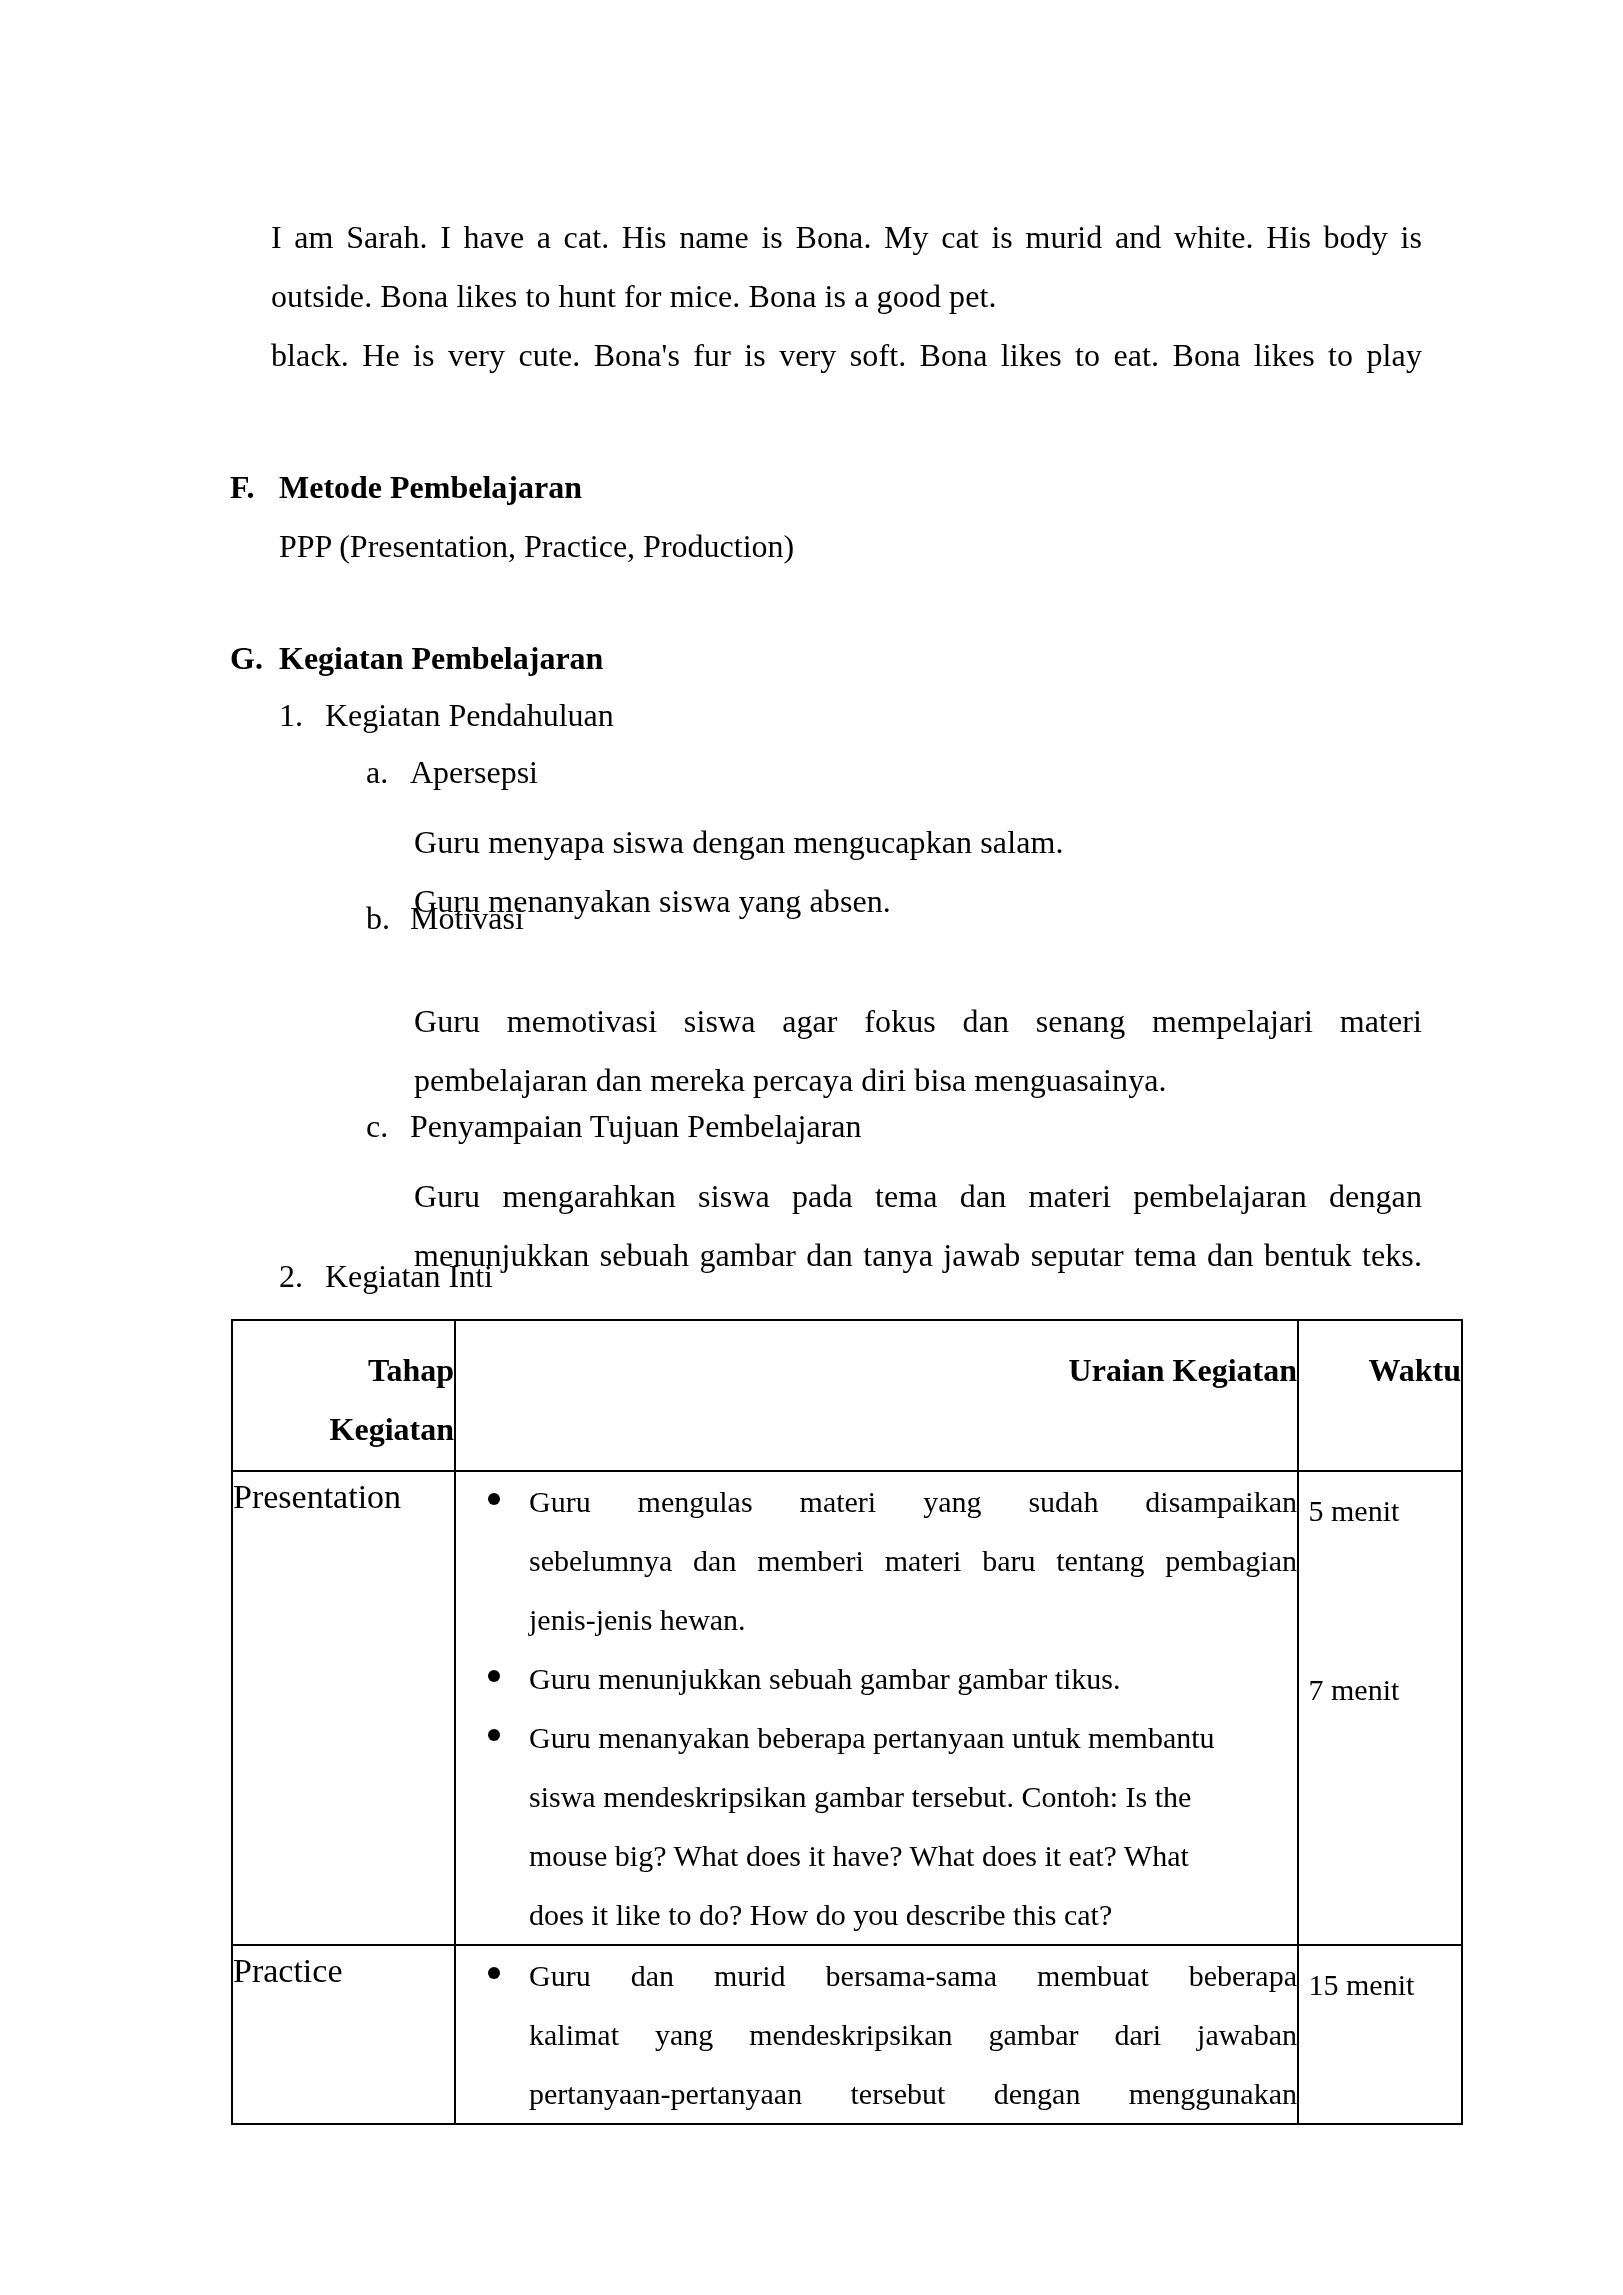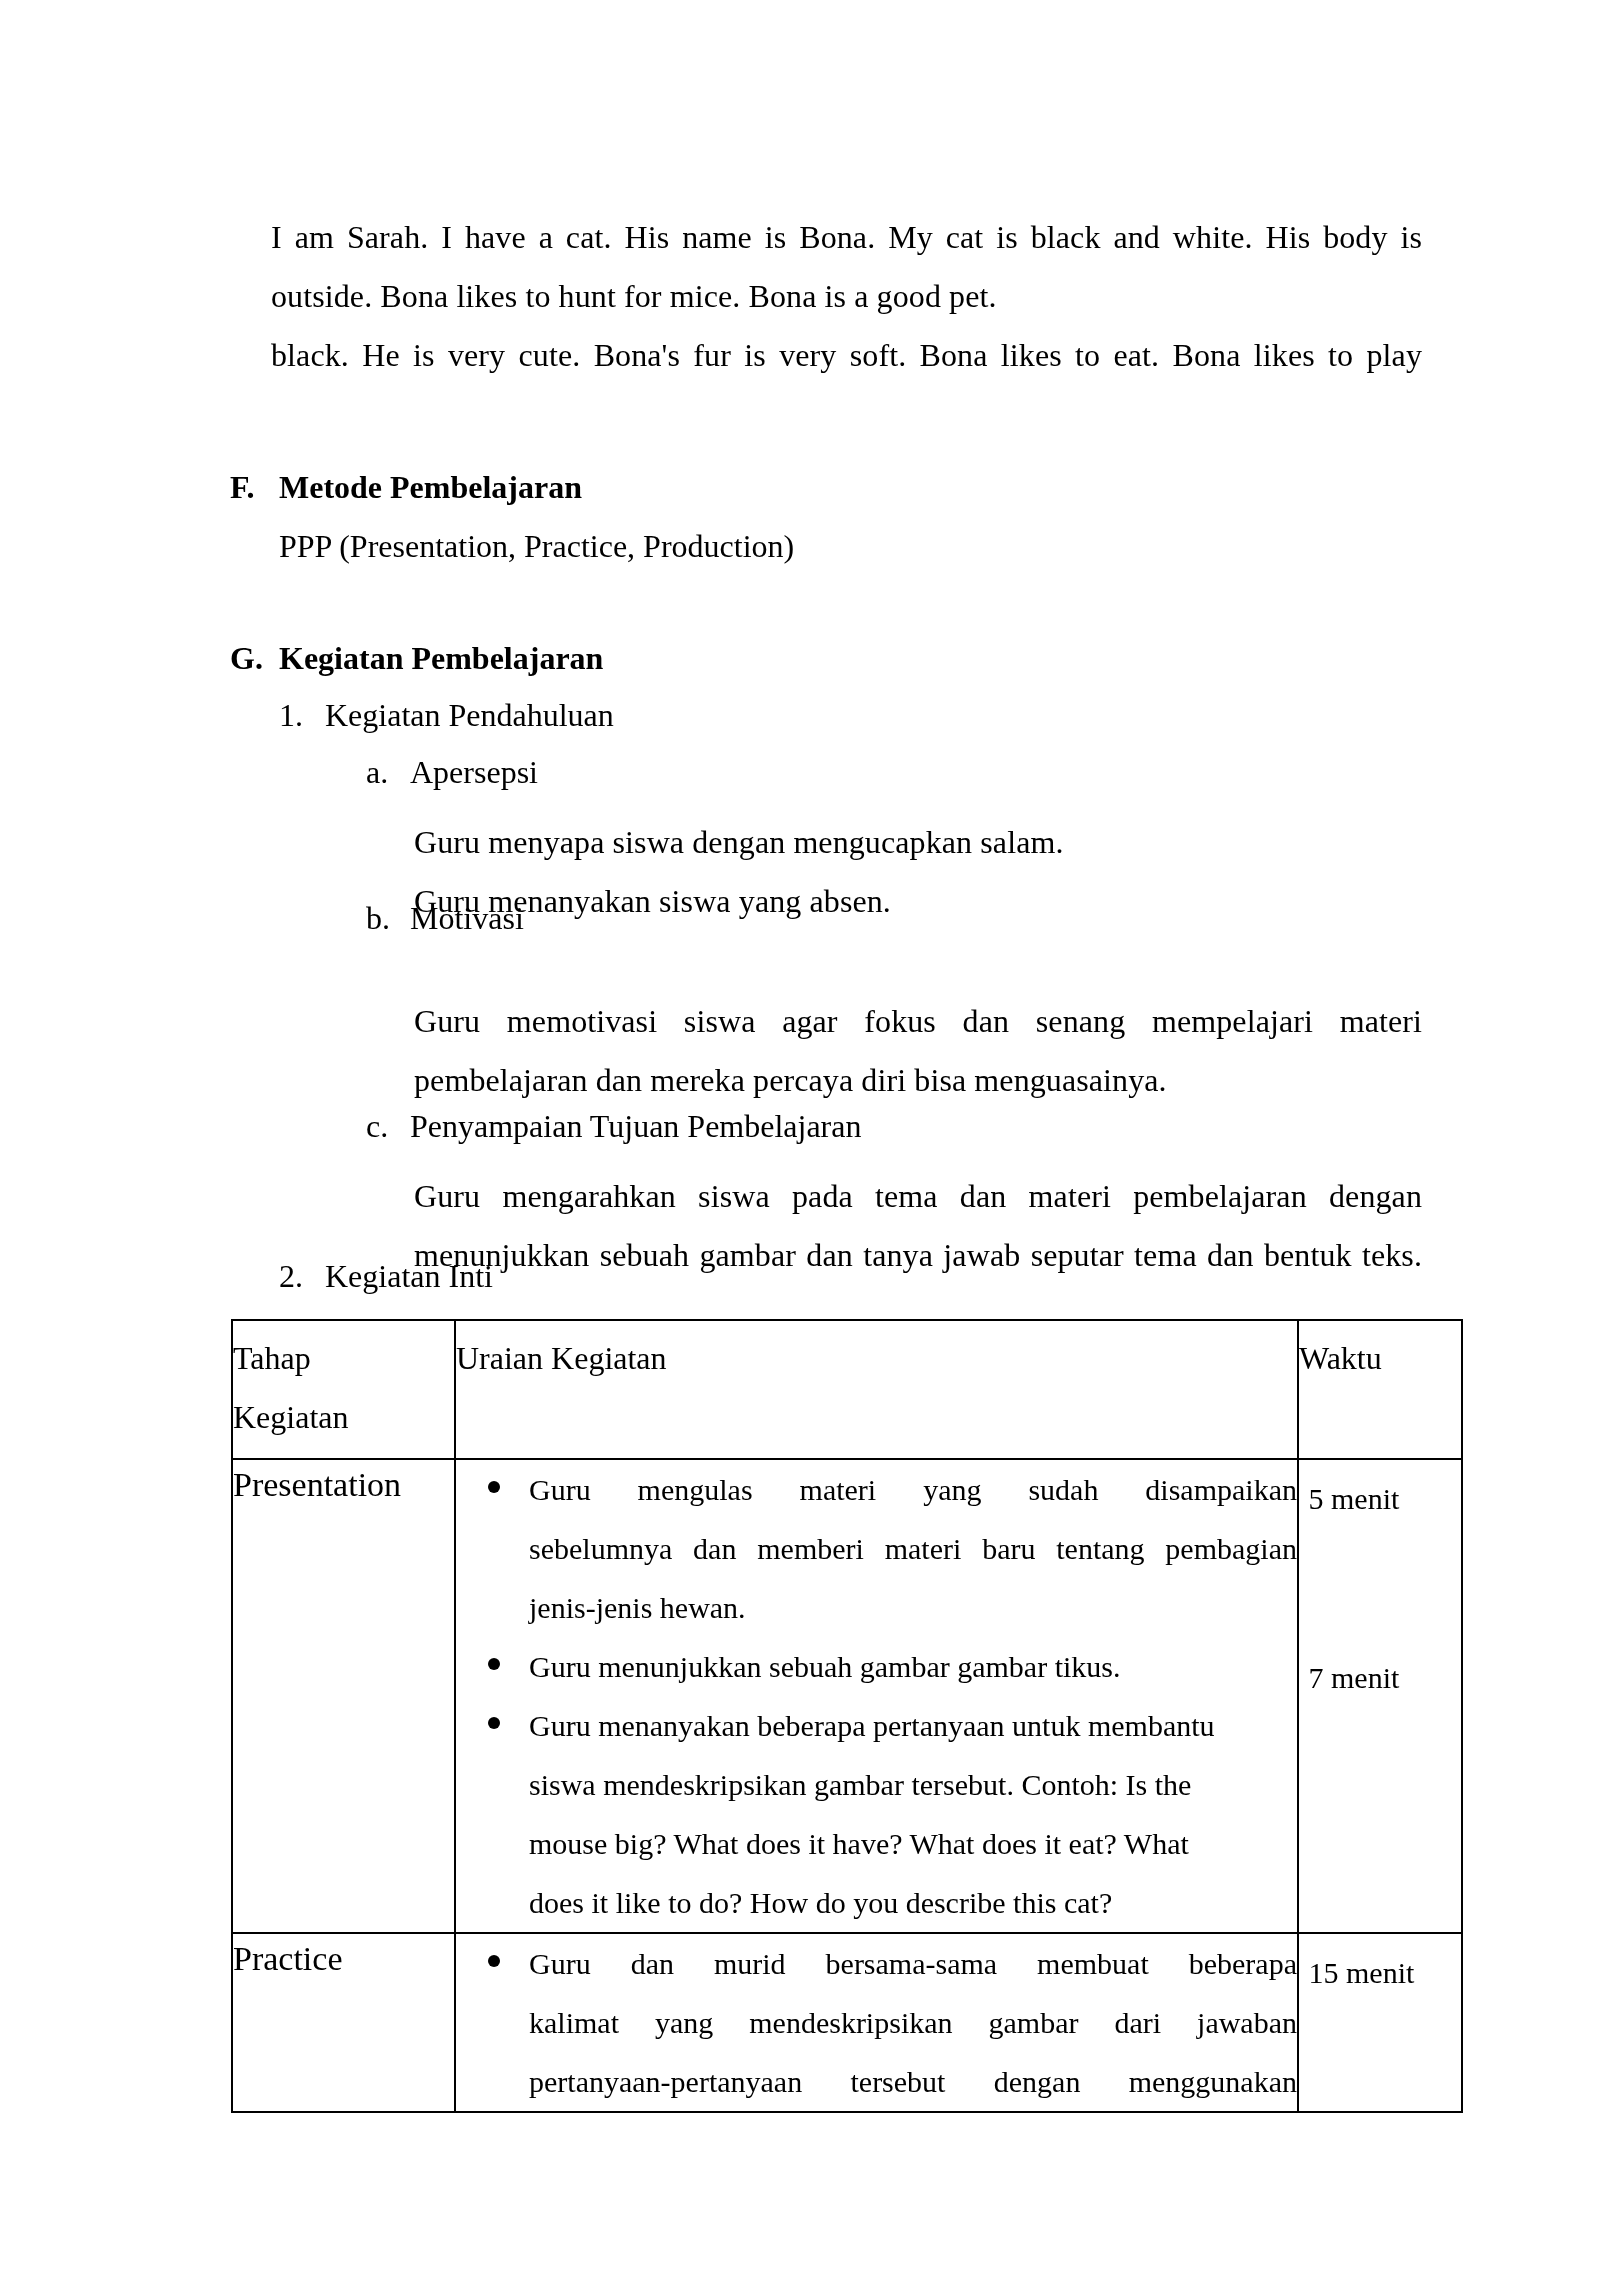--- a/index.html
+++ b/index.html
@@ -87,25 +87,25 @@
     table-layout: fixed;
     font-size: 30px;
   }
   .kegiatan-table td,
   .kegiatan-table th {
     border: 2.4px solid #000000;
     vertical-align: top;
     padding: 0;
   }
   .kegiatan-table th {
-    text-align: left;
-    font-weight: normal;
-    font-size: 32px;
-    line-height: 59px;
-    padding: 8px 0 11px 0;
+    text-align: right;
+    font-weight: bold;
+    font-size: 32px;
+    line-height: 59px;
+    padding: 20px 0 11px 0;
   }
   .th-tahap { width: 221px; }
   .th-uraian { width: 841px; }
   .th-waktu { width: 162px; }
 
   .cell-tahap {
     font-size: 34px;
     line-height: 49px;
     padding: 14.3px 0 0 11px;
     white-space: nowrap;
@@ -156,21 +156,21 @@
     text-align-last: justify;
   }
   .blk .ln.nojust { text-align: left; text-align-last: left; }
 </style>
 </head>
 <body>
 
 <div class="page">
 
   <div class="para" style="left:271px; top:208px; width:1151px;">
-    <span class="ln">I am Sarah. I have a cat. His name is Bona. My cat is black and white. His body is</span>
+    <span class="ln">I am Sarah. I have a cat. His name is Bona. My cat is murid and white. His body is</span>
     <span class="ln nojust">outside. Bona likes to hunt for mice. Bona is a good pet.</span>
     <span class="ln">black.  He is very cute.  Bona's fur is very soft.  Bona likes to eat. Bona likes to play</span>
   </div>
 
   <div class="heading" style="left:230px; top:463px;">
     <span class="letter">F.</span><span>Metode Pembelajaran</span>
   </div>
   <div class="plainline" style="left:279px; top:522px;">PPP (Presentation,  Practice,  Production)</div>
 
   <div class="heading" style="left:230px; top:634px;">

